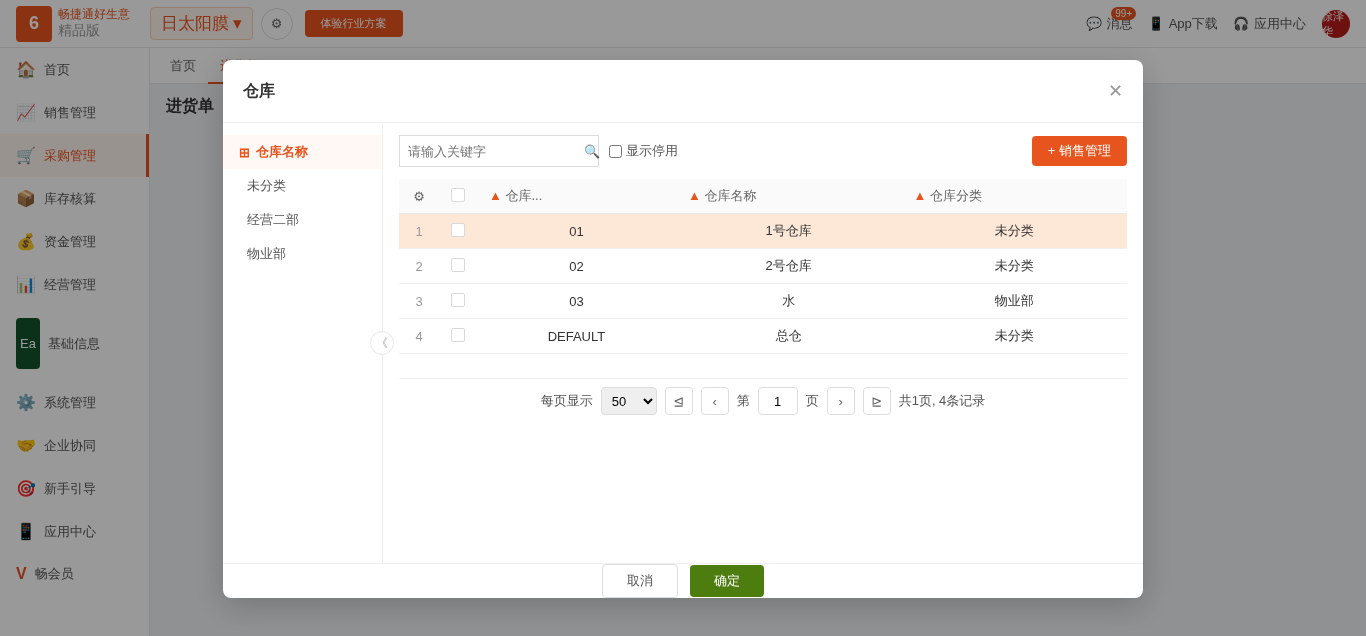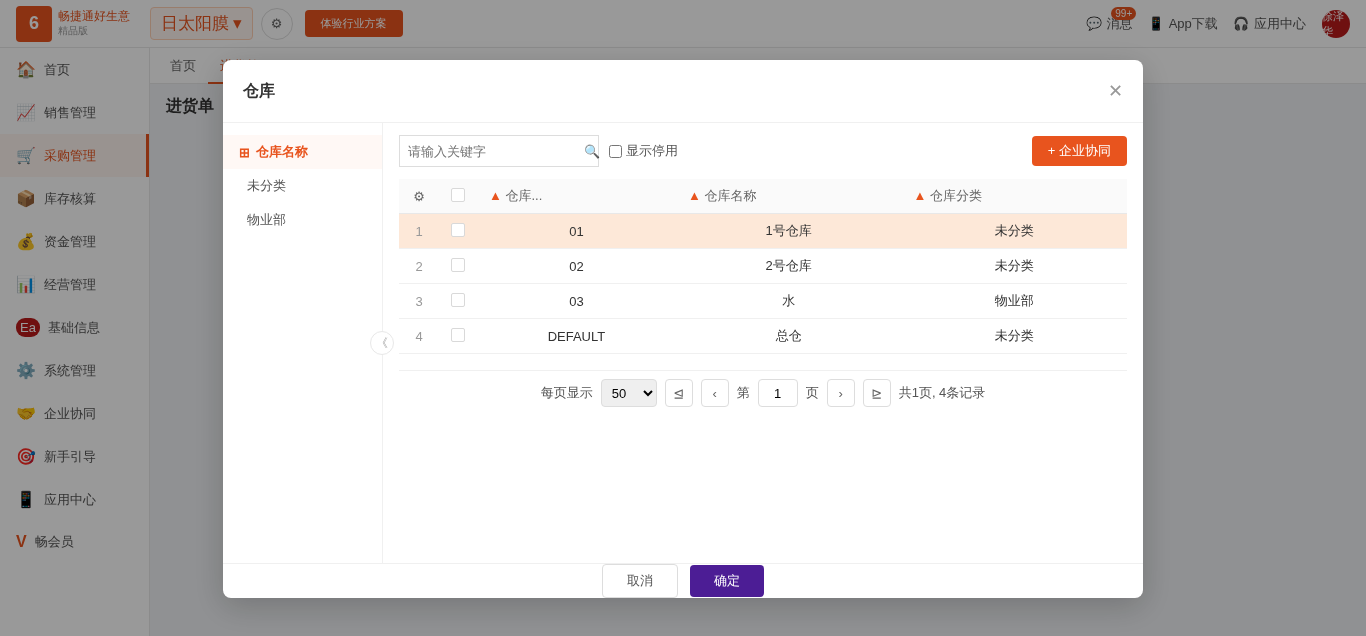--- a/index.html
+++ b/index.html
@@ -23,21 +23,21 @@
       margin-right: 20px;
     }
     .logo-icon {
       width: 36px; height: 36px;
       background: #e8541e;
       border-radius: 4px;
       display: flex; align-items: center; justify-content: center;
       color: #fff; font-size: 18px; font-weight: bold;
     }
     .logo-text { font-size: 12px; color: #e8541e; line-height: 1.3; }
-    .logo-sub { font-size: 10px; color: #999; }
+    .logo-sub { font-size: 14px; color: #999; }
     .company-selector {
       display: flex; align-items: center; gap: 4px;
       background: #fff5f0; border: 1px solid #ffd0b5; border-radius: 4px;
       padding: 4px 10px; cursor: pointer; margin-right: 8px;
     }
     .company-selector span { color: #e8541e; font-size: 17px; }
     .gear-btn {
       width: 32px; height: 32px; border-radius: 50%;
       border: 1px solid #ddd; display: flex; align-items: center; justify-content: center;
       cursor: pointer; margin-right: 12px; color: #666;
@@ -164,21 +164,21 @@
     }
     .data-table tr.selected td { background: #fde8d8; }
     .data-table .row-num { color: #999; text-align: center; }
 
     
     .cb { width: 14px; height: 14px; border: 1px solid #d9d9d9; border-radius: 2px; display:inline-block; background:#fff; cursor:pointer; }
 
     
     .pagination {
       display: flex; align-items: center; justify-content: center;
-      gap: 8px; margin-top: 16px; padding-top: 8px; border-top: 1px solid #f0f0f0;
+      gap: 8px; margin-top: 24px; padding-top: 8px; border-top: 1px solid #f0f0f0;
       font-size: 13px; color: #555;
     }
     .page-btn {
       width: 28px; height: 28px; border: 1px solid #ddd; border-radius: 4px;
       display: flex; align-items: center; justify-content: center;
       cursor: pointer; color: #666; background: #fff;
     }
     .page-input {
       width: 40px; height: 28px; border: 1px solid #ddd; border-radius: 4px;
       text-align: center; font-size: 13px; outline: none;
@@ -192,21 +192,21 @@
     .dialog-footer {
       display: flex; align-items: center; justify-content: center;
       gap: 12px; border-top: 1px solid #f0f0f0;
     }
     .cancel-btn {
       padding: 7px 24px; border: 1px solid #ddd; border-radius: 4px;
       cursor: pointer; background: #fff; color: #555; font-size: 13px;
     }
     .confirm-btn {
       padding: 7px 24px; border: none; border-radius: 4px;
-      cursor: pointer; background: #4c1d95; color: #fff; font-size: 13px;
+      cursor: pointer; background: #4d7c0f; color: #fff; font-size: 13px;
     }
   </style>
 </head>
 <body>
 
 <div class="top-header">
   <div class="logo-area">
     <div class="logo-icon">
       <span>6</span>
     </div>
@@ -266,21 +266,21 @@
     </div>
     <div class="nav-item">
       <span class="nav-icon">💰</span>
       <span>资金管理</span>
     </div>
     <div class="nav-item">
       <span class="nav-icon">📊</span>
       <span>经营管理</span>
     </div>
     <div class="nav-item">
-      <span class="nav-icon" style="font-size:13px;background:#b91c1c;color:#fff;padding:2px 4px;border-radius:9px;">Ea</span>
+      <span class="nav-icon" style="font-size:13px;background:#14532d;color:#fff;padding:18px 4px;border-radius:4px;">Ea</span>
       <span>基础信息</span>
     </div>
     <div class="nav-item">
       <span class="nav-icon">⚙️</span>
       <span>系统管理</span>
     </div>
     <div class="nav-item">
       <span class="nav-icon">🤝</span>
       <span>企业协同</span>
     </div>
@@ -319,39 +319,42 @@
 
   <div class="dialog-body">
 
     <div class="category-panel">
       <div class="category-header">
         <span>⊞</span>
         <span>仓库名称</span>
       </div>
       <div class="category-item">
         <span>未分类</span>
+      </div>
+      <div class="category-item">
+        <span>经营二部</span>
       </div>
       <div class="category-item">
         <span>物业部</span>
       </div>
       <div class="collapse-btn">《</div>
     </div>
 
     <div class="table-panel">
 
       <div class="search-bar">
         <div class="search-input-wrap">
           <input type="text" placeholder="请输入关键字" style="">
           <span class="search-icon">🔍</span>
         </div>
         <label class="show-disabled">
           <input type="checkbox" style="">
           <span>显示停用</span>
         </label>
-        <button class="add-btn">+ 企业协同</button>
+        <button class="add-btn">+ 销售管理</button>
       </div>
 
       <table class="data-table">
         <thead>
           <tr>
             <th style="width:40px;text-align:center;">⚙</th>
             <th style="width:32px;">
               <span class="cb"></span>
             </th>
             <th>

